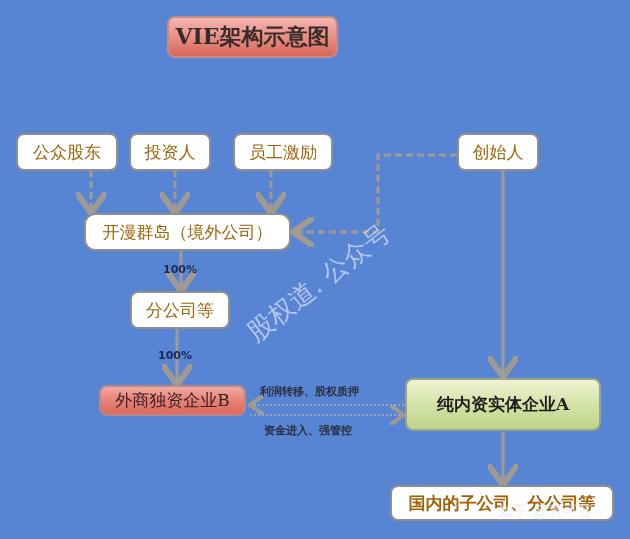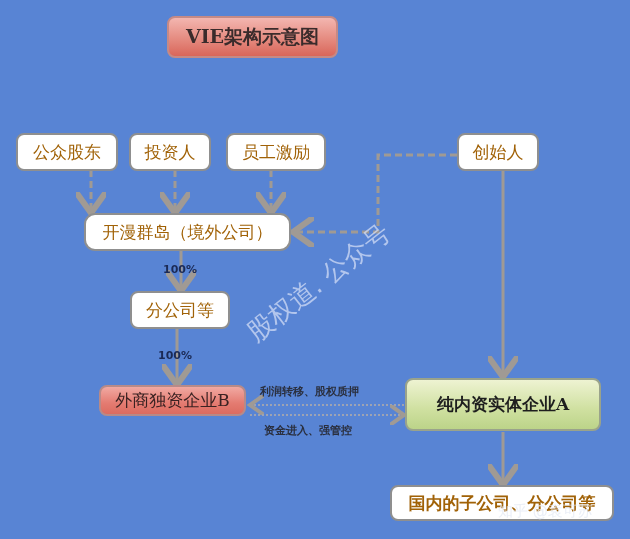--- a/index.html
+++ b/index.html
@@ -10,21 +10,21 @@
   }
   .box {
     position:absolute; box-sizing:border-box;
     display:flex; align-items:center; justify-content:center;
     border-radius:8px; border:2px solid #8f8f8f;
     background:#ffffff; color:#a16207;
     font-size:17px; white-space:nowrap;
   }
   .box.title {
     background:linear-gradient(#f3b6b0,#e58b80 55%,#d9665a);
-    border-color:#c58a86; color:#3a2b2b; font-weight:bold; font-size:19px;
+    border-color:#c58a86; color:#3a2b2b; font-weight:bold; font-size:22px;
   }
   .box.red {
     background:linear-gradient(#f1a9a2,#e47b71 60%,#dc6b60);
     border-color:#b78a88; color:#3a2222; font-size:17px;
   }
   .box.green {
     background:linear-gradient(#eef3d2,#cfe0a0 60%,#bcd489);
     border-color:#9aa38b; color:#1e1e1e; font-weight:bold; font-size:17px;
   }
   .pct {
@@ -81,21 +81,21 @@
 <div class="box title" style="left:167px;top:16px;width:171px;height:42px;">
   <span>VIE架构示意图</span>
 </div>
 
 <div class="box" style="left:16px;top:133px;width:102px;height:38px;">
   <span>公众股东</span>
 </div>
 <div class="box" style="left:129px;top:133px;width:82px;height:38px;">
   <span>投资人</span>
 </div>
-<div class="box" style="left:226px;top:133px;width:100px;height:38px;">
+<div class="box" style="left:233px;top:133px;width:100px;height:38px;">
   <span>员工激励</span>
 </div>
 <div class="box" style="left:457px;top:133px;width:82px;height:38px;">
   <span>创始人</span>
 </div>
 
 <div class="box" style="left:84px;top:213px;width:207px;height:38px;border-radius:11px;">
   <span>开漫群岛（境外公司）</span>
 </div>
 

